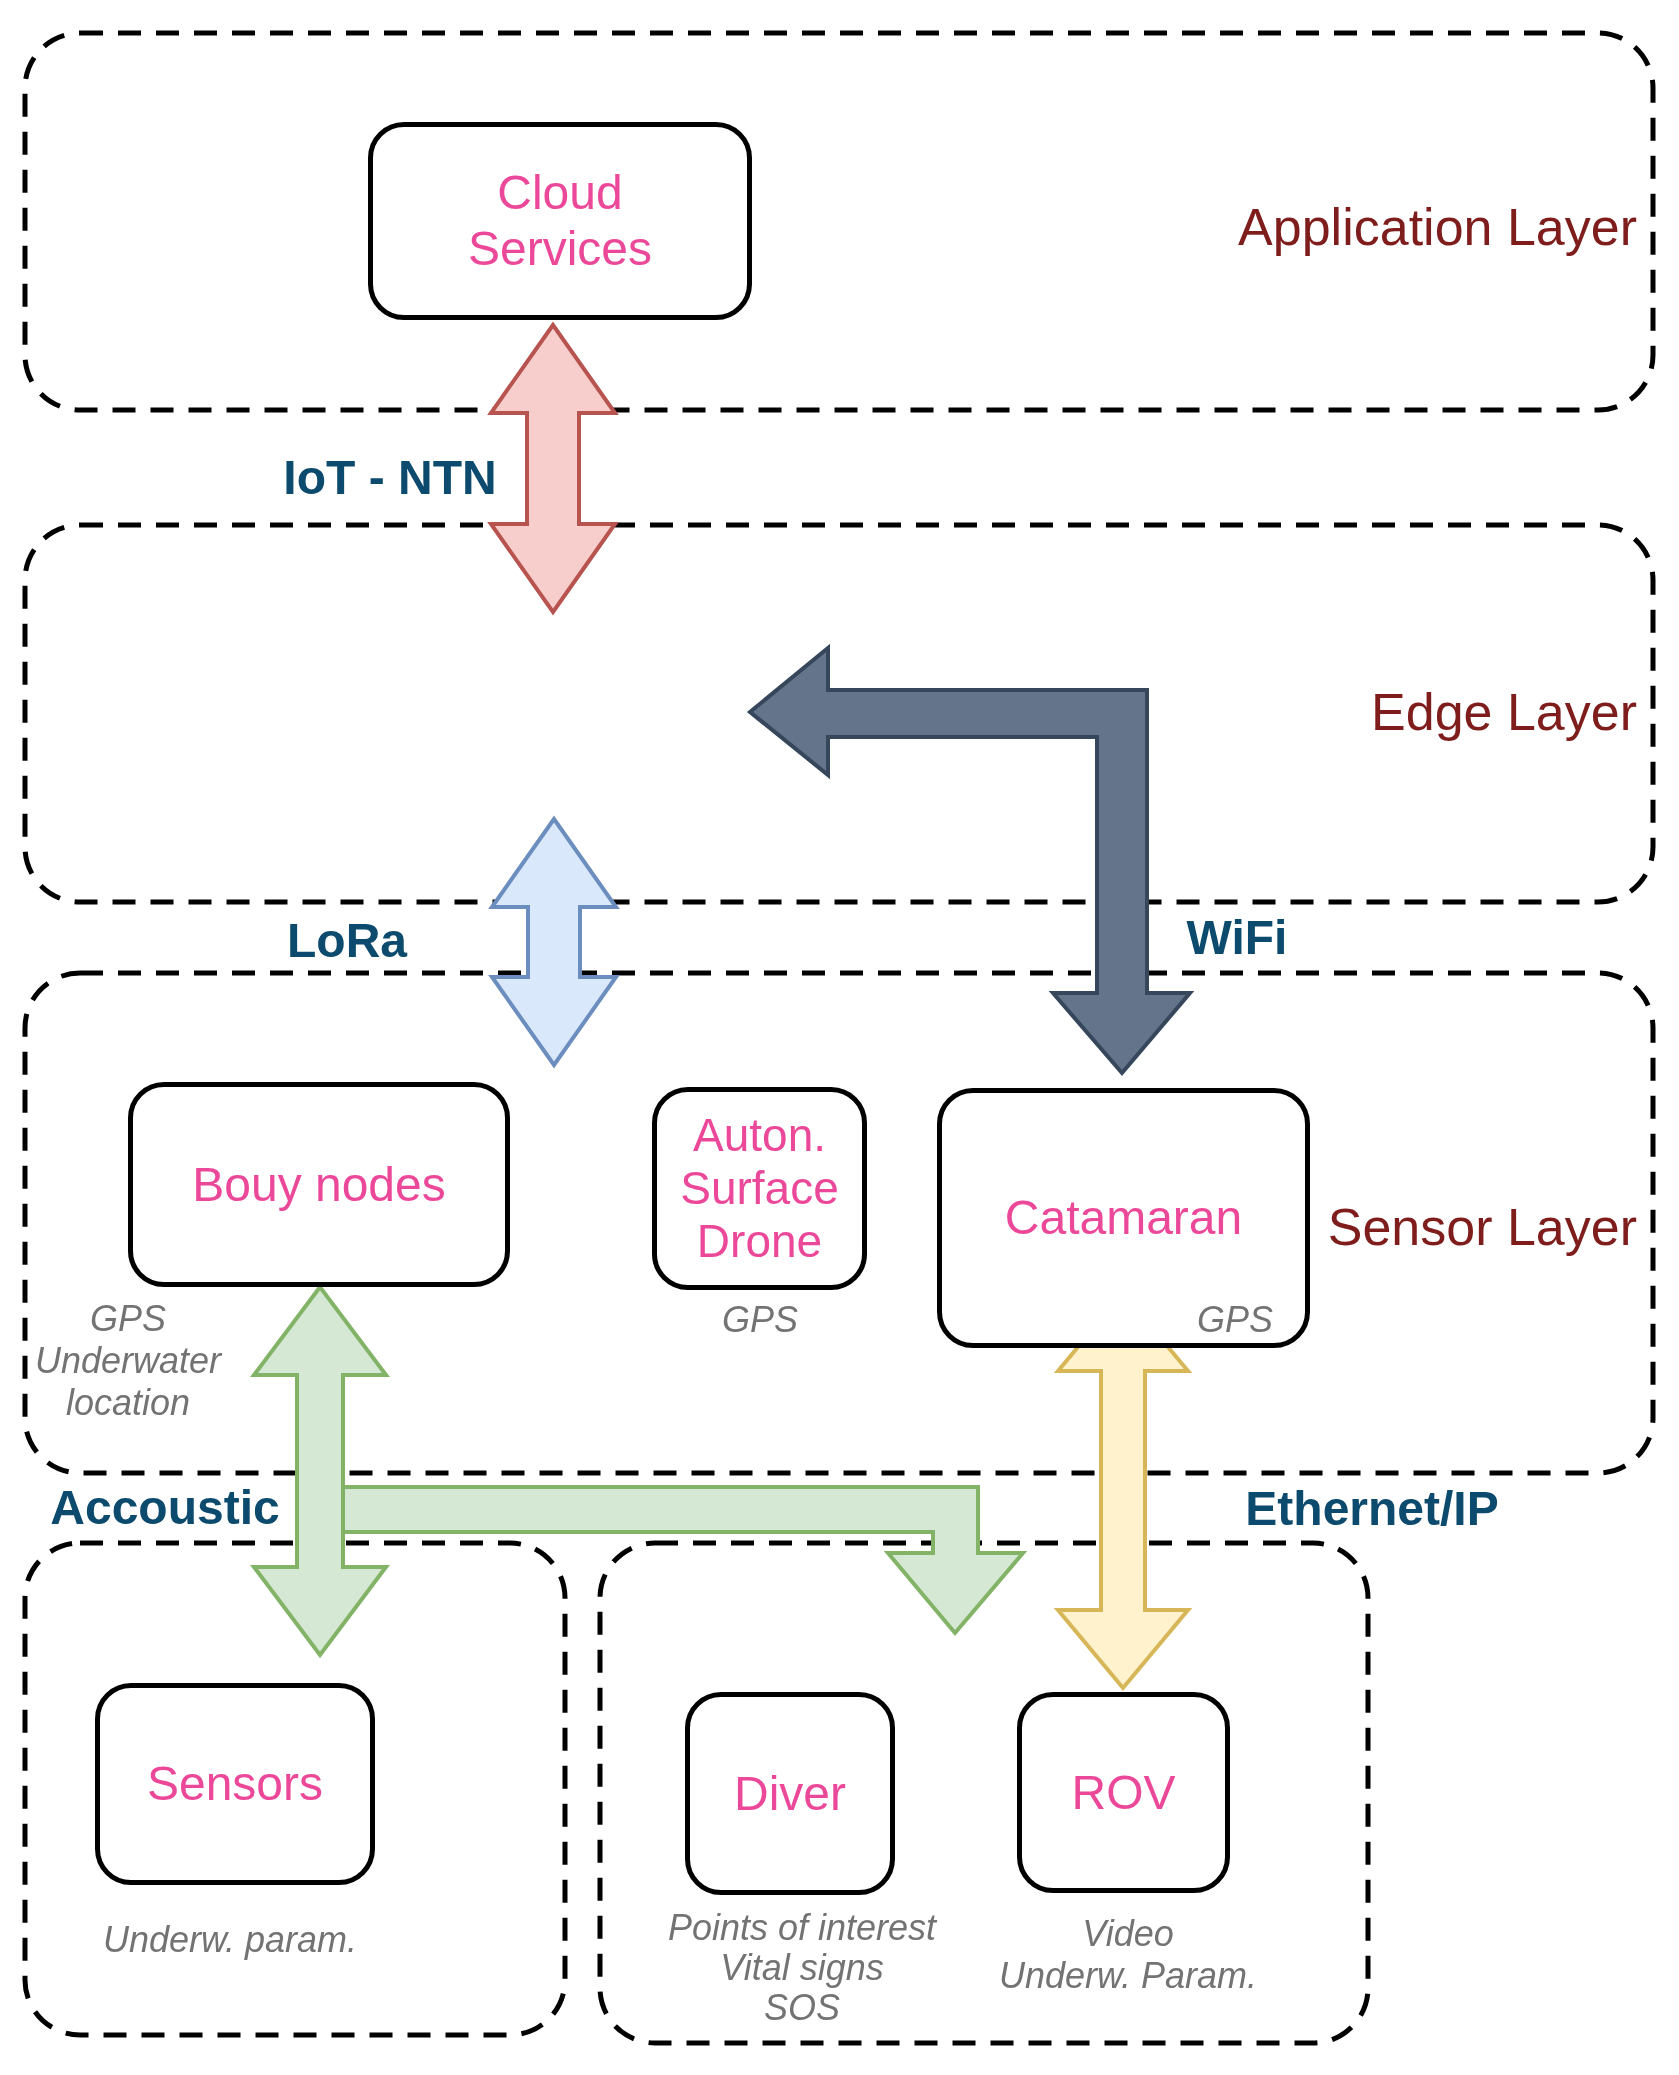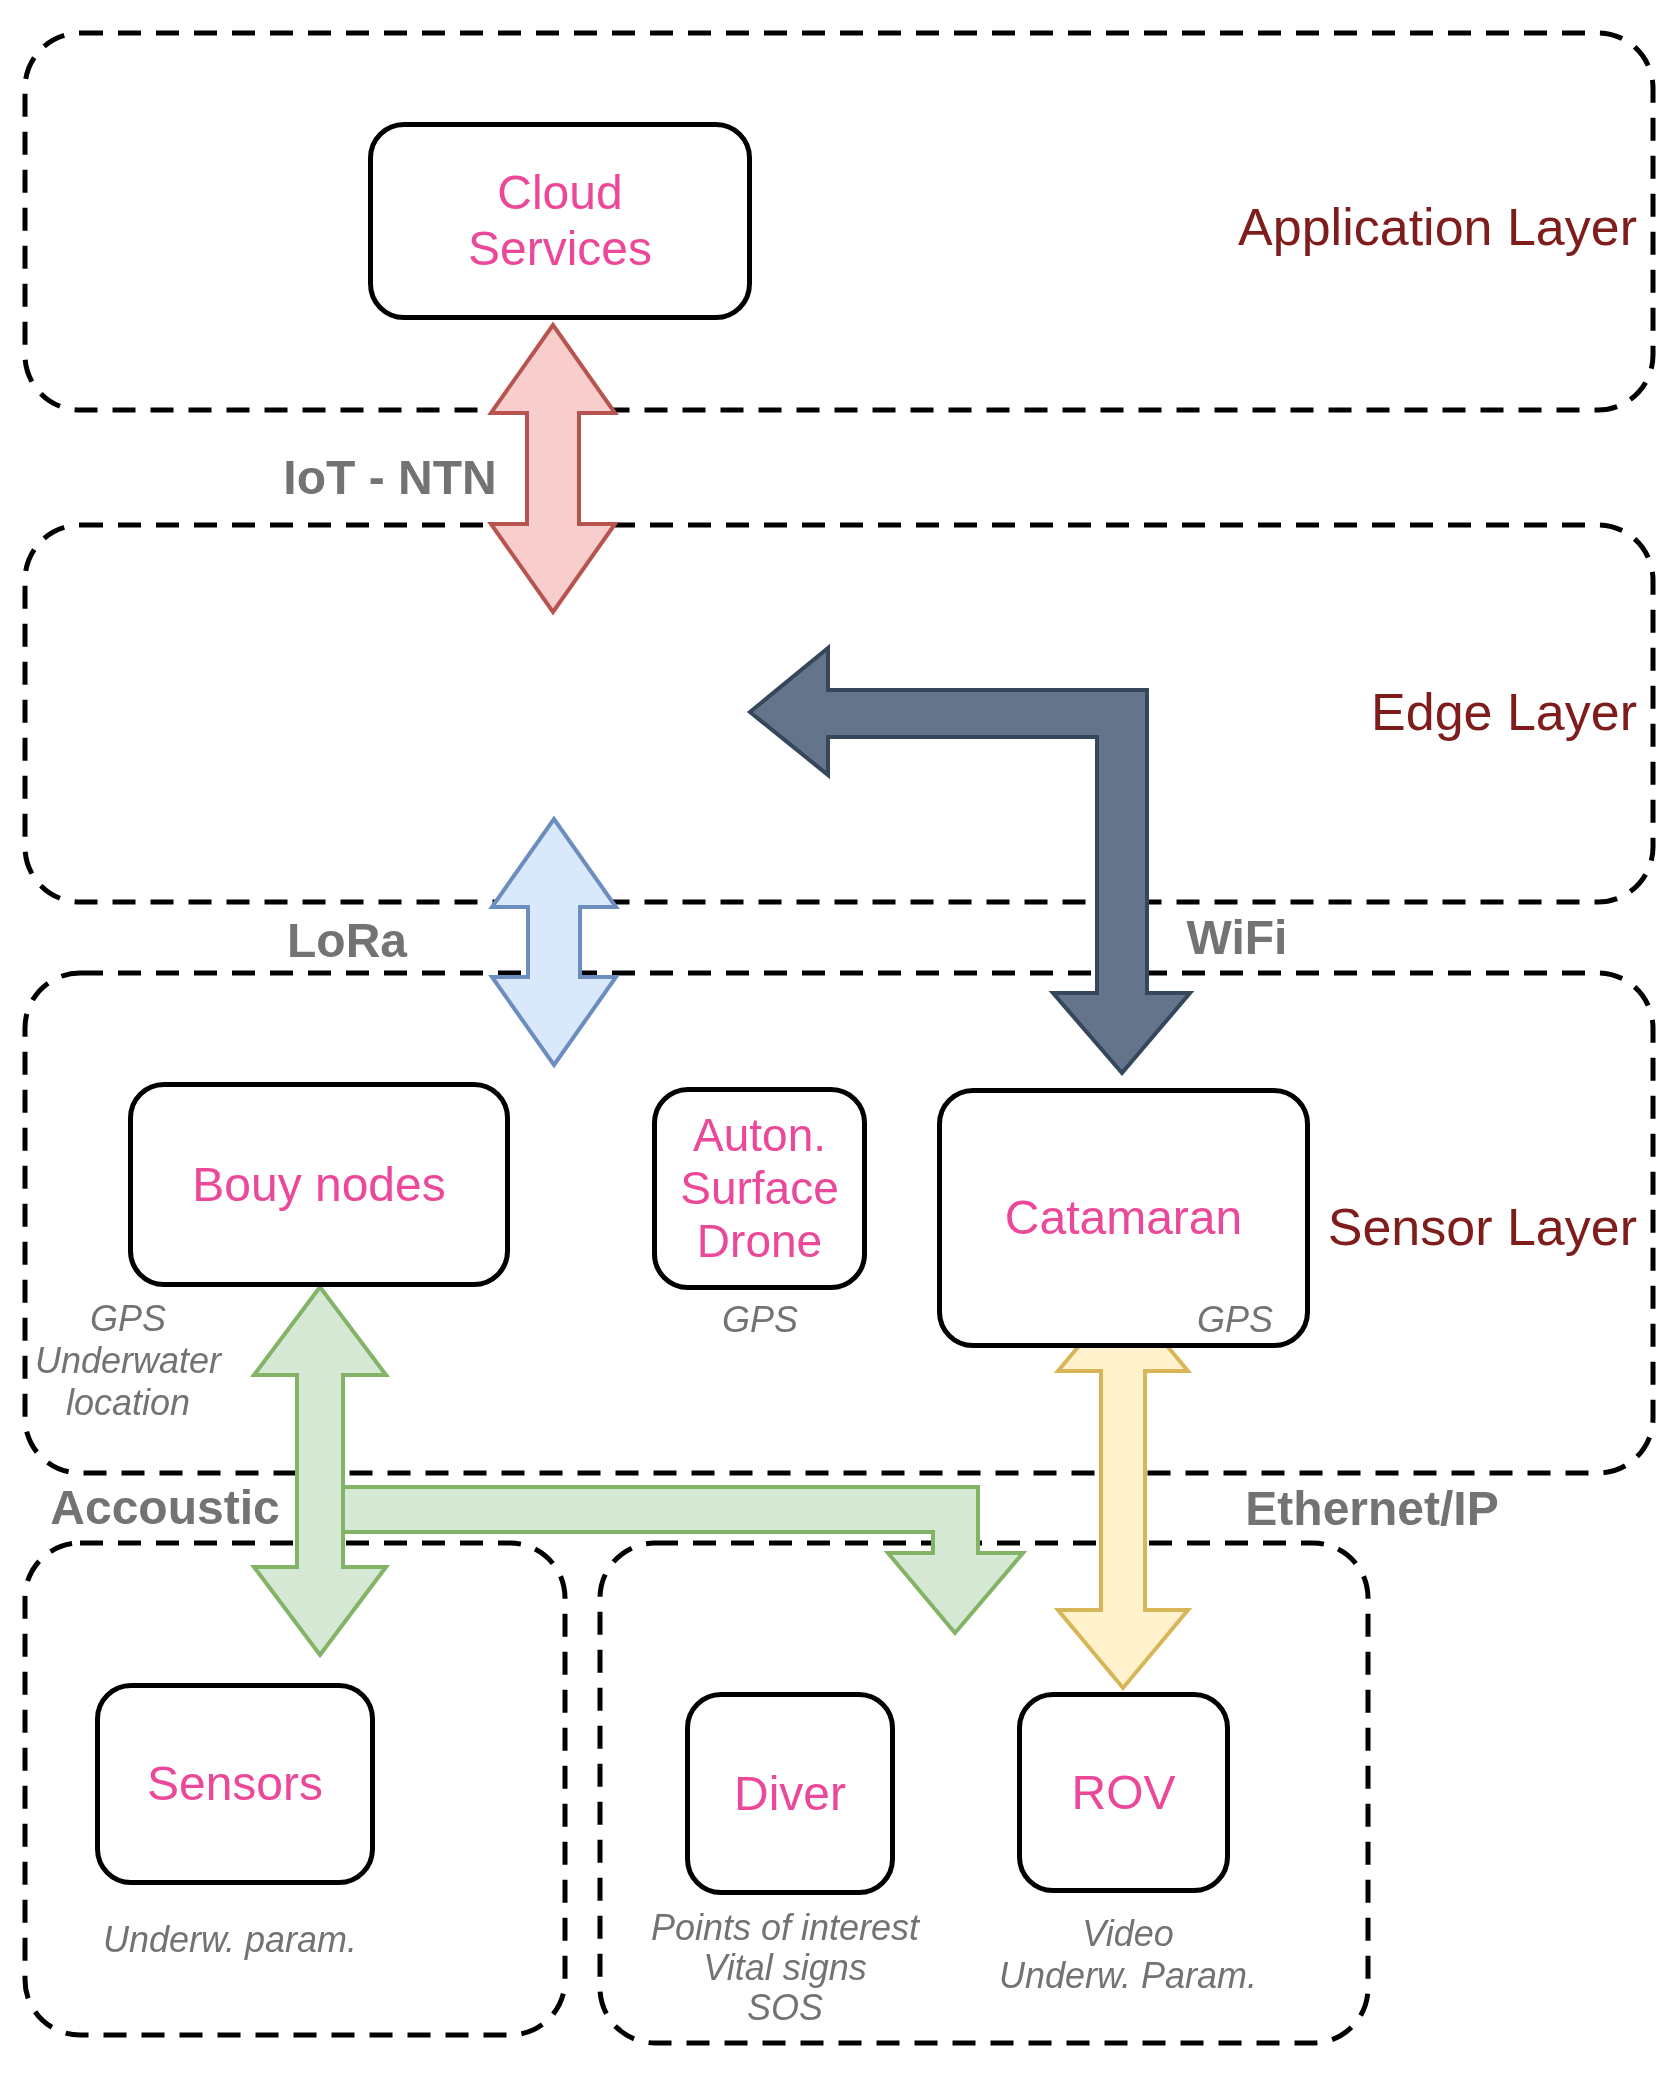--- a/index.html
+++ b/index.html
@@ -24,30 +24,30 @@
   }
   .node .inner{width:100%;}
   .layer-label{
     position:absolute;z-index:2;
     font-size:52px;line-height:60px;color:#7f1d1d;
     white-space:nowrap;
   }
   .conn-label{
     position:absolute;z-index:4;
     transform:translate(-50%,-50%);
-    font-weight:bold;font-size:48px;color:#737373;
+    font-weight:bold;font-size:48px;color:#0c4a6e;
     white-space:nowrap;
   }
   .annotation{
     position:absolute;z-index:4;
     transform:translate(-50%,-50%);
     font-style:italic;font-size:36px;line-height:42px;
     color:#737373;text-align:center;white-space:nowrap;
   }
-  .annotation.wide{line-height:40px;}
+  .annotation.wide{line-height:40px;margin-left:17px;}
 </style>
 </head>
 <body>
 
 <div class="canvas">
 
   <svg class="underlay" width="1679" height="2075" viewBox="0 0 1679 2075">
 
     <rect x="25" y="33" width="1628" height="377" rx="55" fill="none" stroke="#000" stroke-width="5" stroke-dasharray="23 15"></rect>
     <rect x="25" y="525" width="1628" height="377" rx="55" fill="none" stroke="#000" stroke-width="5" stroke-dasharray="23 15"></rect>

